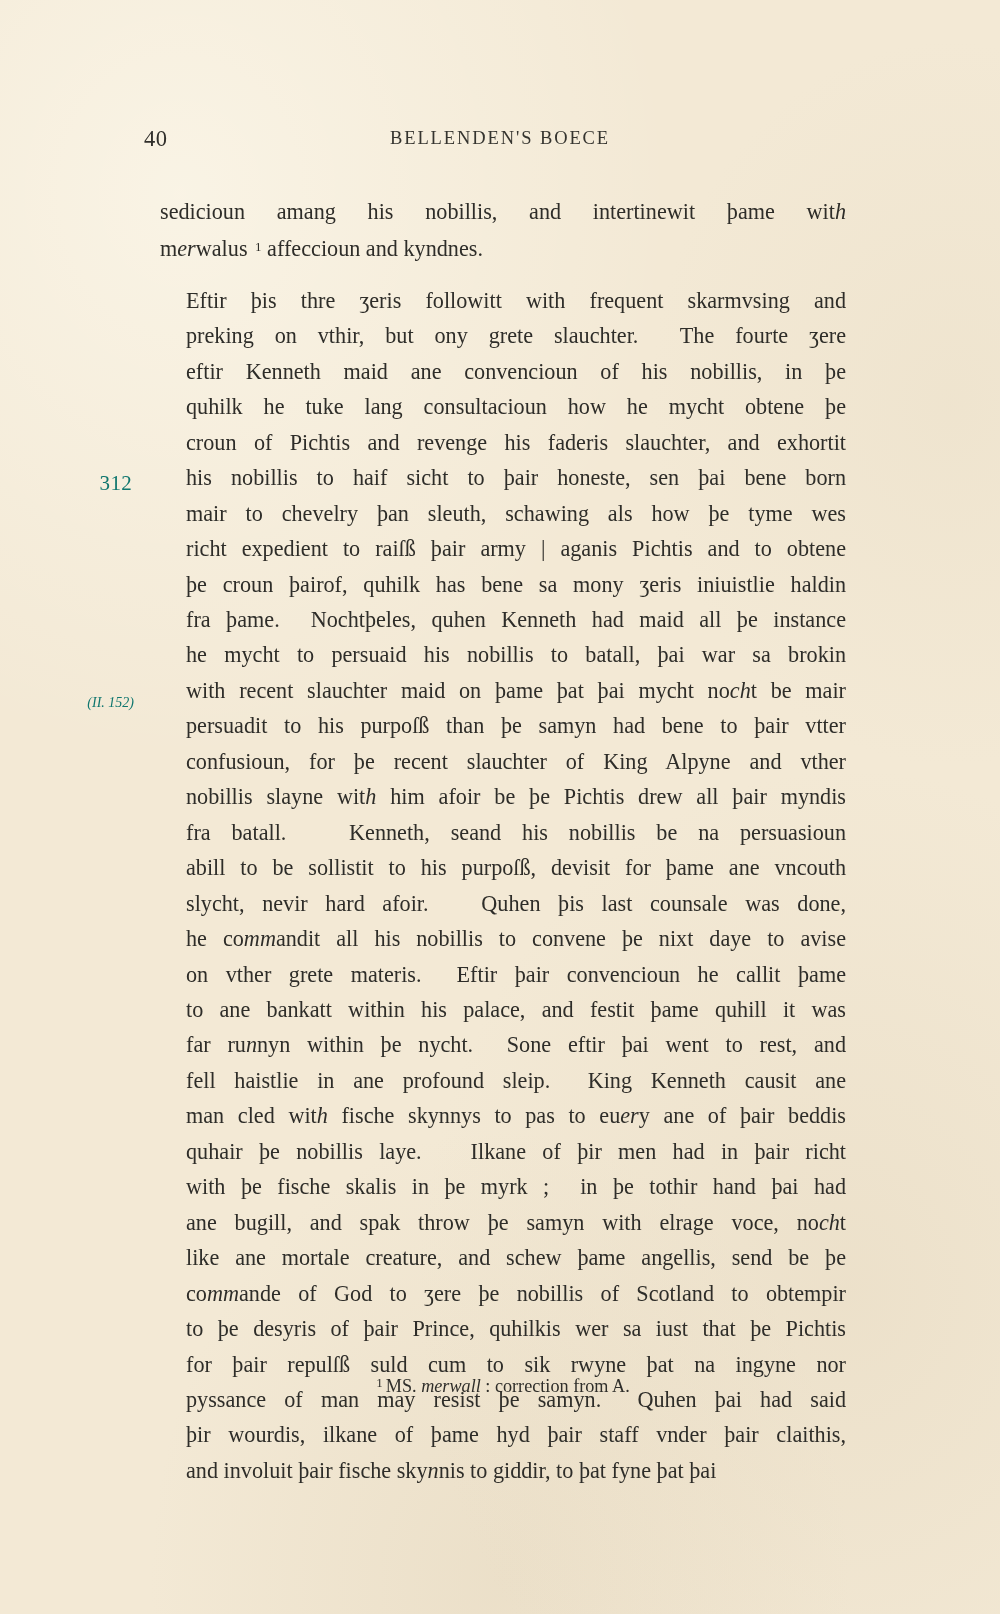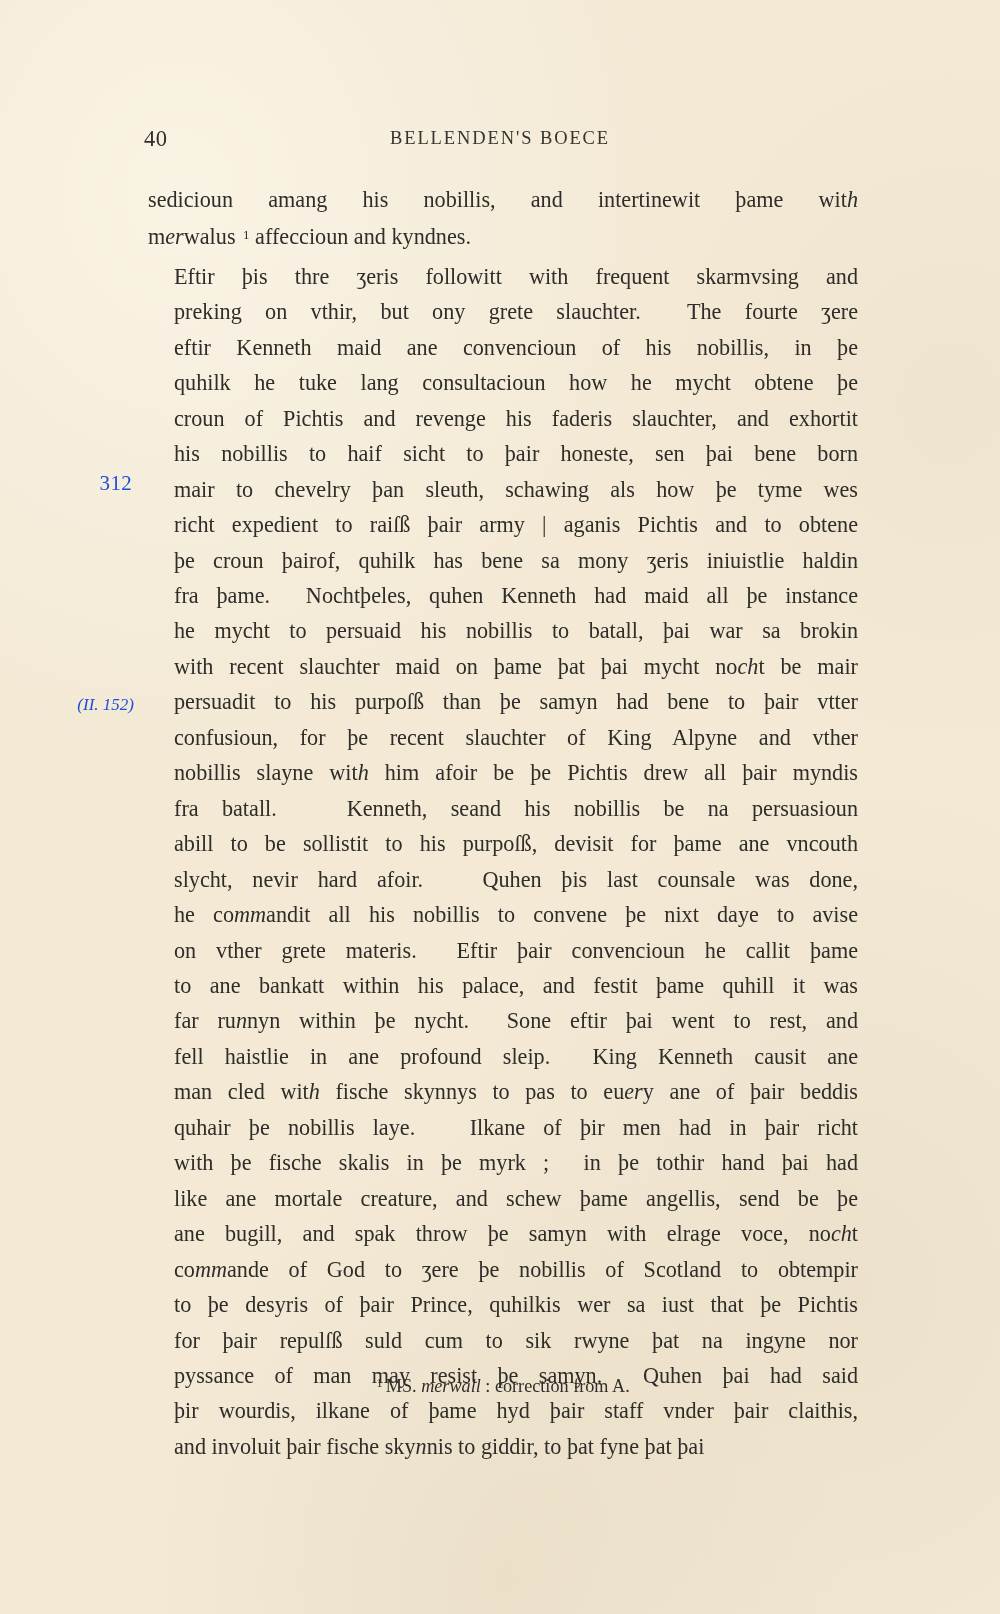--- a/index.html
+++ b/index.html
@@ -65,21 +65,21 @@
     position: absolute;
     left: 144px;
     top: 178px;
     width: 718px;
     font-size: 22.2px;
     line-height: 35.45px;
     text-align: justify;
     color: #2e2d29;
   }
   .para {
-    margin: 4px;
+    margin: 16px;
     text-indent: 0;
   }
   .para.indent {
     text-indent: 26px;
   }
 
   
   .ln {
     display: block;
     text-align: justify;
@@ -91,30 +91,30 @@
   }
 
   .ital {
     font-style: italic;
   }
 
   
   .margin-note {
     position: absolute;
     text-align: right;
-    color: #1d4ed8;
+    color: #0f766e;
     white-space: nowrap;
   }
   .margin-note.num {
     font-size: 21px;
     font-feature-settings: "onum" 1;
     letter-spacing: .3px;
   }
   .margin-note.folio {
-    font-size: 17px;
+    font-size: 14px;
     font-style: italic;
   }
   #margin-312 {
     left: 0;
     width: 132px;
     top: 471px;
   }
   #margin-ii152 {
     left: 0;
     width: 134px;
@@ -184,22 +184,22 @@
         <span class="ln"><span>abill to be sollistit to his purpoſß, devisit for þame ane vncouth</span></span>
         <span class="ln"><span>slycht, nevir hard afoir.   Quhen þis last counsale was done,</span></span>
         <span class="ln"><span>he co</span><em class="ital">mm</em><span>andit all his nobillis to convene þe nixt daye to avise</span></span>
         <span class="ln"><span>on vther grete materis.  Eftir þair convencioun he callit þame</span></span>
         <span class="ln"><span>to ane bankatt within his palace, and festit þame quhill it was</span></span>
         <span class="ln"><span>far ru</span><em class="ital">n</em><span>nyn within þe nycht.  Sone eftir þai went to rest, and</span></span>
         <span class="ln"><span>fell haistlie in ane profound sleip.  King Kenneth causit ane</span></span>
         <span class="ln"><span>man cled wit</span><em class="ital">h</em><span> fische skynnys to pas to eu</span><em class="ital">er</em><span>y ane of þair beddis</span></span>
         <span class="ln"><span>quhair þe nobillis laye.   Ilkane of þir men had in þair richt</span></span>
         <span class="ln"><span>with þe fische skalis in þe myrk ;  in þe tothir hand þai had</span></span>
+        <span class="ln"><span>ane bugill, and spak throw þe samyn with elrage voce, no</span><em class="ital">ch</em><span>t</span></span>
         <span class="ln"><span>like ane mortale creature, and schew þame angellis, send be þe</span></span>
-        <span class="ln"><span>ane bugill, and spak throw þe samyn with elrage voce, no</span><em class="ital">ch</em><span>t</span></span>
         <span class="ln"><span>co</span><em class="ital">mm</em><span>ande of God to ʒere þe nobillis of Scotland to obtempir</span></span>
         <span class="ln"><span>to þe desyris of þair Prince, quhilkis wer sa iust that þe Pichtis</span></span>
         <span class="ln"><span>for þair repulſß suld cum to sik rwyne þat na ingyne nor</span></span>
         <span class="ln"><span>pyssance of man may resist þe samyn.  Quhen þai had said</span></span>
         <span class="ln"><span>þir wourdis, ilkane of þame hyd þair staff vnder þair claithis,</span></span>
         <span class="ln last"><span>and involuit þair fische sky</span><em class="ital">n</em><span>nis to giddir, to þat fyne þat þai</span></span>
       </p>
     </div>
 
   <div class="footnote-area">

